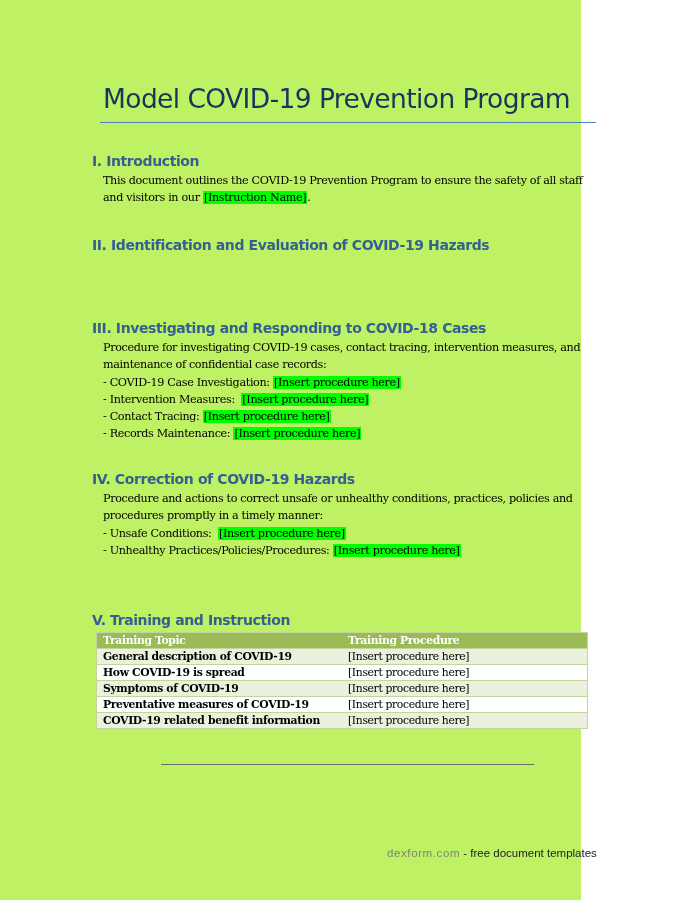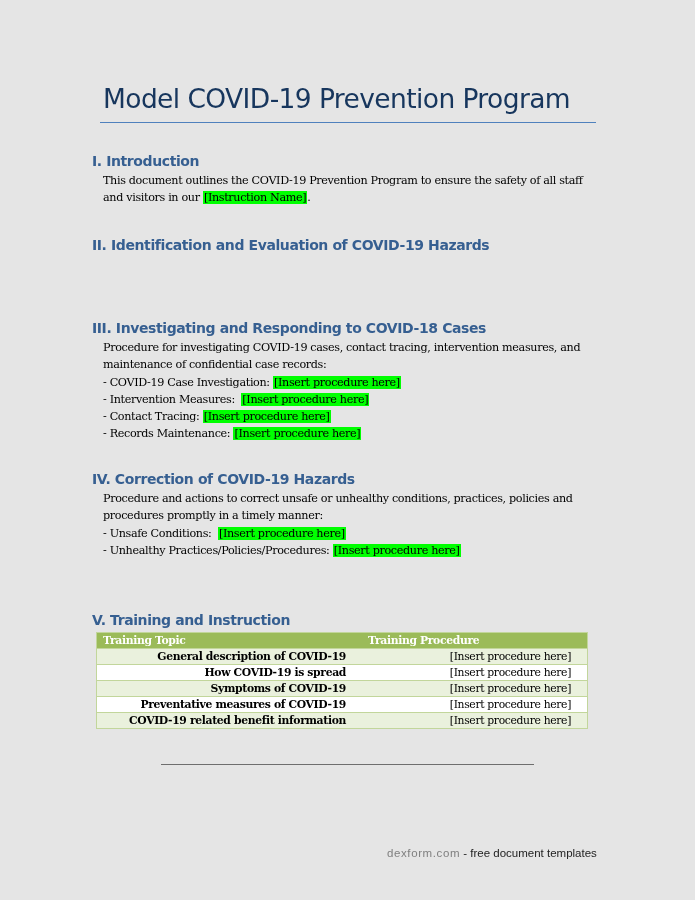--- a/index.html
+++ b/index.html
@@ -1,17 +1,17 @@
 <!DOCTYPE html>
 <html><head>
   <meta charset="utf-8">
   <style>
     html, body { margin: 0; padding: 0; background: #ffffff; }
     body { width: 695px; height: 900px; position: relative; overflow: hidden; }
-    .page { position: absolute; left: 0; top: 0; width: 695px; height: 900px; background: #e5e5e5; }
+    .page { position: absolute; left: 0; top: 0; width: 581px; height: 900px; background: #bef264; }
     .title {
       position: absolute; left: 103px; top: 82px;
       font-family: "DejaVu Sans", sans-serif; font-size: 26.5px; color: #17365d;
       letter-spacing: -0.6px; white-space: nowrap; line-height: 34px;
     }
     .title-rule { position: absolute; left: 100px; top: 122px; width: 496px; height: 1px; background: #4f81bd; }
     .h2 {
       position: absolute; left: 92px;
       font-family: "DejaVu Sans", sans-serif; font-weight: bold; font-size: 14px; color: #365f91;
       letter-spacing: -0.4px; white-space: nowrap; line-height: 18px;
@@ -26,22 +26,22 @@
     table.training {
       position: absolute; left: 96px; top: 632px; width: 492px;
       border-collapse: collapse; font-family: "DejaVu Serif", serif; font-size: 10.8px;
       letter-spacing: -0.35px; border: 1px solid #c2d69b;
     }
     table.training th {
       background: #9bbb59; color: #ffffff; font-weight: bold; text-align: left;
       height: 15px; padding: 0 6px; line-height: 15px; margin-left: 19px;
     }
     table.training td {
-      height: 15px; padding: 0 16px; line-height: 15px; color: #000;
-      border-top: 1px solid #c2d69b; white-space: nowrap; text-align: right;
+      height: 15px; padding: 0 6px; line-height: 15px; color: #000;
+      border-top: 1px solid #c2d69b; white-space: nowrap;
     }
     table.training tr.odd td { background: #eaf1dd; }
     table.training tr.even td { background: #ffffff; }
     table.training td.topic { font-weight: bold; width: 233px; }
     .sep { position: absolute; left: 161px; top: 764px; width: 373px; height: 1px; background: #6e6e6e; }
     .footer {
       position: absolute; left: 387px; top: 847px;
       font-family: "Liberation Sans", sans-serif; font-size: 11.5px; color: #222; white-space: nowrap;
     }
     .footer .brand { color: #7f7f7f; letter-spacing: 0.6px; margin-top: 24px; }

